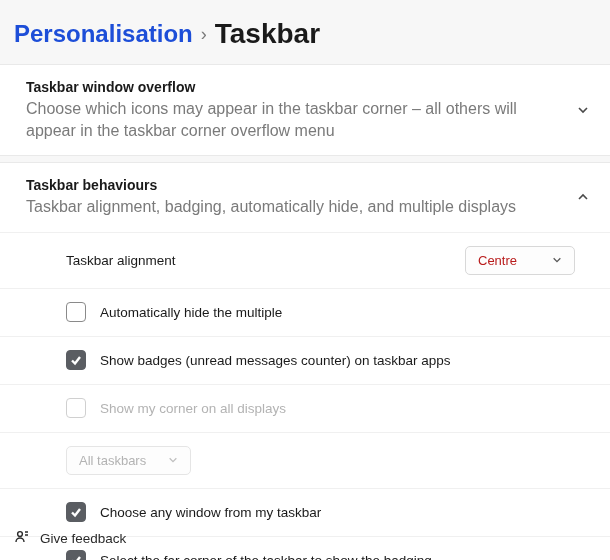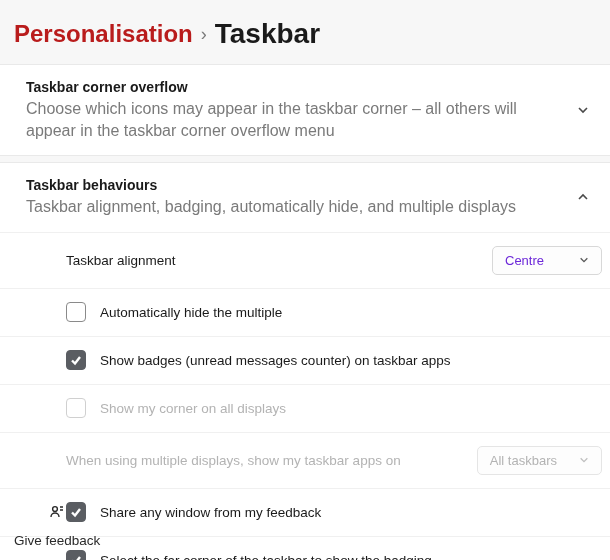--- a/index.html
+++ b/index.html
@@ -1,56 +1,56 @@
 <!DOCTYPE html>
 <html><head>
 <meta charset="utf-8">
 <style>
 * { box-sizing: border-box; margin: 0; padding: 0; }
 body { font-family: "Segoe UI", -apple-system, sans-serif; background: #f7f7f7; width: 610px; height: 560px; overflow: hidden; color: #1a1a1a; }
 .header { padding: 18px 14px 14px; display: flex; align-items: center; gap: 8px; }
-.header .crumb { font-size: 24px; font-weight: 600; color: #b91c1c; }
+.header .crumb { font-size: 24px; font-weight: 600; color: #1d4ed8; }
 .header .sep { font-size: 18px; color: #7a7a7a; }
 .header .current { font-size: 28px; font-weight: 700; color: #1a1a1a; }
 .panel { background: #fff; border-top: 1px solid #e9e9e9; border-bottom: 1px solid #e9e9e9; margin-bottom: 6px; }
 .section-head { display: flex; align-items: center; padding: 14px 20px 14px 26px; cursor: pointer; }
 .section-head .texts { flex: 1; }
 .section-head .title { font-size: 14px; font-weight: 600; color: #1a1a1a; margin-bottom: 3px; }
 .section-head .desc { font-size: 16px; color: #7a7a7a; line-height: 1.35; padding-right: 24px; }
 .chev { width: 14px; height: 14px; display: flex; align-items: center; justify-content: center; }
 .chev svg { stroke: #4a4a4a; stroke-width: 1.6; fill: none; }
 .rows { }
-.row { display: flex; align-items: center; padding: 13px 8px 13px 66px; border-top: 1px solid #f0f0f0; min-height: 48px; }
+.row { display: flex; align-items: center; padding: 13px 35px 13px 66px; border-top: 1px solid #f0f0f0; min-height: 48px; }
 .row .label { flex: 1; font-size: 13.5px; color: #1a1a1a; }
 .row.disabled .label { color: #b3b3b3; }
 .row .chk { width: 20px; height: 20px; border: 1.5px solid #8a8a8a; border-radius: 4px; margin-right: 14px; display: flex; align-items: center; justify-content: center; flex-shrink: 0; background: #fff; }
 .row .chk.checked { background: #5a5d62; border-color: #5a5d62; }
 .row .chk.checked svg { stroke: #fff; stroke-width: 2.4; fill: none; }
 .row .chk.disabled { border-color: #d0d0d0; }
-.select { border: 1px solid #d8d8d8; border-radius: 5px; background: #fdfdfd; padding: 6px 12px; font-size: 13px; display: flex; align-items: center; gap: 22px; min-width: 110px; justify-content: space-between; color: #6d28d9; }
+.select { border: 1px solid #d8d8d8; border-radius: 5px; background: #fdfdfd; padding: 6px 12px; font-size: 13px; display: flex; align-items: center; gap: 22px; min-width: 110px; justify-content: space-between; color: #b91c1c; }
 .select.disabled { color: #b3b3b3; border-color: #e5e5e5; align-items: center; }
 .select .sel-chev svg { stroke: #5a5a5a; stroke-width: 1.6; fill: none; }
 .select.disabled .sel-chev svg { stroke: #c0c0c0; }
-.footer { position: absolute; bottom: 12px; left: 14px; display: flex; align-items: center; gap: 10px; font-size: 13.5px; color: #2a2a2a; cursor: pointer; flex-direction: column; }
+.footer { position: absolute; bottom: 12px; left: 14px; display: flex; align-items: center; gap: 10px; font-size: 13.5px; color: #2a2a2a; cursor: pointer; }
 .footer .fb-icon svg { stroke: #2a2a2a; stroke-width: 1.4; fill: none; }
 .row.multi-label .label { color: #b3b3b3; }
 </style>
 </head>
 <body>
 
 <div class="header">
   <span class="crumb">Personalisation</span>
   <span class="sep">›</span>
   <span class="current">Taskbar</span>
 </div>
 
 <div class="panel">
   <div class="section-head">
     <div class="texts">
-      <div class="title">Taskbar corner overflow</div>
+      <div class="title">Taskbar window overflow</div>
       <div class="desc">Choose which icons may appear in the taskbar corner – all others will appear in the taskbar corner overflow menu</div>
     </div>
     <div class="chev">
       <svg width="12" height="12" viewBox="0 0 12 12">
           <polyline points="2,4 6,8 10,4"></polyline>
         </svg>
     </div>
   </div>
 </div>
 
@@ -94,38 +94,37 @@
       </span>
       <span class="label">Show badges (unread messages counter) on taskbar apps</span>
     </div>
 
     <div class="row disabled">
       <span class="chk disabled"></span>
       <span class="label">Show my corner on all displays</span>
     </div>
 
     <div class="row multi-label">
-      <span class="label">When using multiple displays, show my taskbar apps on</span>
       <div class="select disabled">
         <span>All taskbars</span>
         <span class="sel-chev">
           <svg width="10" height="10" viewBox="0 0 12 12">
               <polyline points="2,4 6,8 10,4"></polyline>
             </svg>
         </span>
       </div>
     </div>
 
     <div class="row">
       <span class="chk checked">
         <svg width="12" height="12" viewBox="0 0 12 12">
             <polyline points="2,6.5 5,9.5 10,3"></polyline>
           </svg>
       </span>
-      <span class="label">Share any window from my feedback</span>
+      <span class="label">Choose any window from my taskbar</span>
     </div>
 
     <div class="row">
       <span class="chk checked">
         <svg width="12" height="12" viewBox="0 0 12 12">
             <polyline points="2,6.5 5,9.5 10,3"></polyline>
           </svg>
       </span>
       <span class="label">Select the far corner of the taskbar to show the badging</span>
     </div>

